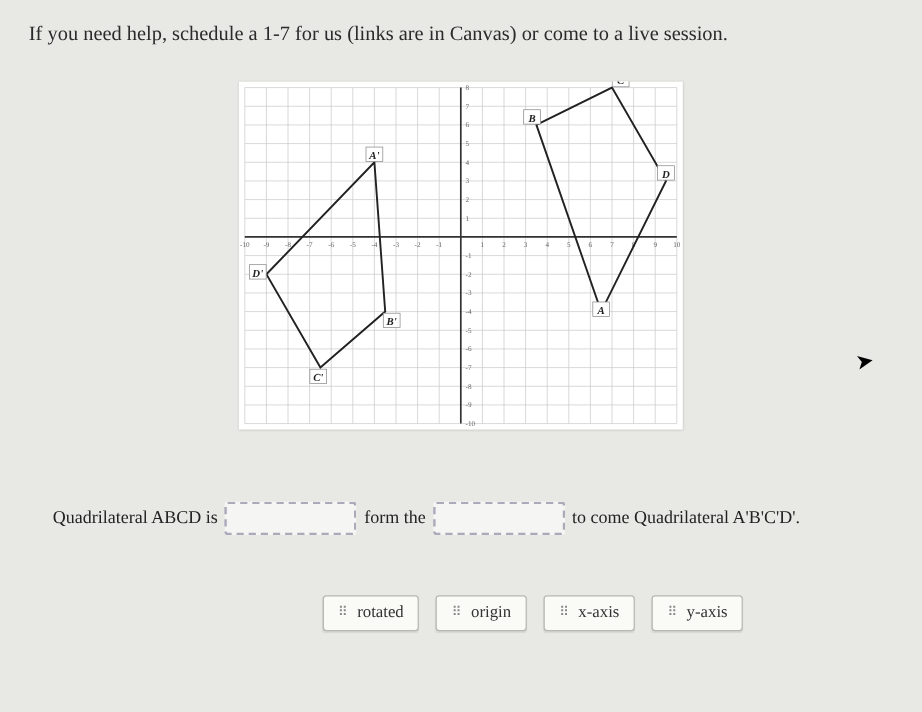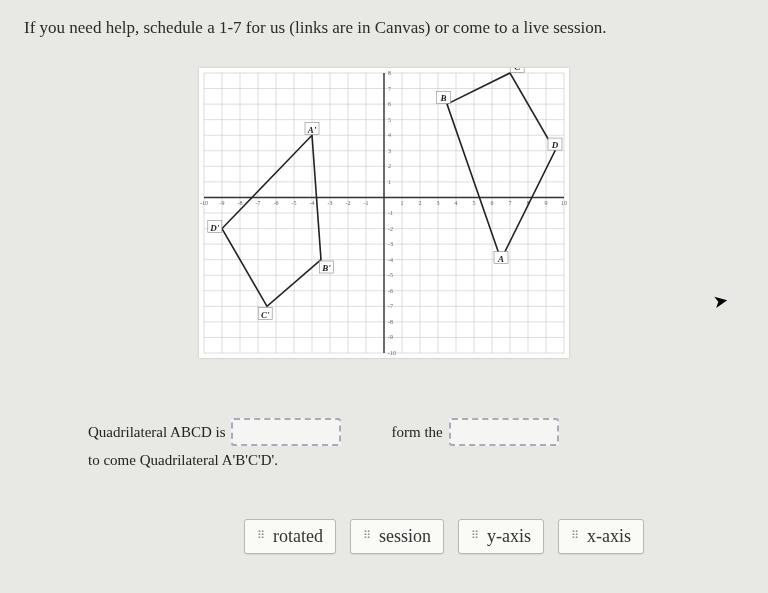--- a/index.html
+++ b/index.html
@@ -34,21 +34,20 @@
       align-items: center;
       gap: 6px;
       font-size: 15px;
       color: #222;
       margin-bottom: 50px;
       padding-left: 20px;
       flex-wrap: wrap;
     }
     .sentence-row .txt {
       white-space: nowrap;
-      margin-left: 44px;
     }
     .dropzone {
       display: inline-block;
       min-width: 110px;
       height: 28px;
       border: 2px dashed #aab;
       border-radius: 3px;
       background: #f5f5f3;
       vertical-align: middle;
     }
@@ -59,21 +58,21 @@
       padding-left: 120px;
     }
     .choice {
       display: flex;
       align-items: center;
       gap: 6px;
       padding: 6px 12px;
       border: 1px solid #b8b8b0;
       background: #fafaf7;
       border-radius: 3px;
-      font-size: 18px;
+      font-size: 14px;
       color: #333;
       cursor: grab;
       box-shadow: 0 1px 1px rgba(0,0,0,0.08);
     }
     .drag-icon {
       display: inline-block;
       width: 10px;
       height: 10px;
       position: relative;
     }
@@ -211,26 +210,26 @@
     <span class="txt">to come Quadrilateral A'B'C'D'.</span>
   </div>
 
   <div class="choices-row" id="choices-row">
       <div class="choice">
         <span class="drag-icon"></span>
         <span>rotated</span>
       </div>
       <div class="choice">
         <span class="drag-icon"></span>
-        <span>session</span>
+        <span>origin</span>
+      </div>
+      <div class="choice">
+        <span class="drag-icon"></span>
+        <span>x-axis</span>
       </div>
       <div class="choice">
         <span class="drag-icon"></span>
         <span>y-axis</span>
-      </div>
-      <div class="choice">
-        <span class="drag-icon"></span>
-        <span>x-axis</span>
       </div>
     </div>
 </div>
 
 <div class="cursor-ptr">➤</div>
 
 </body></html>

